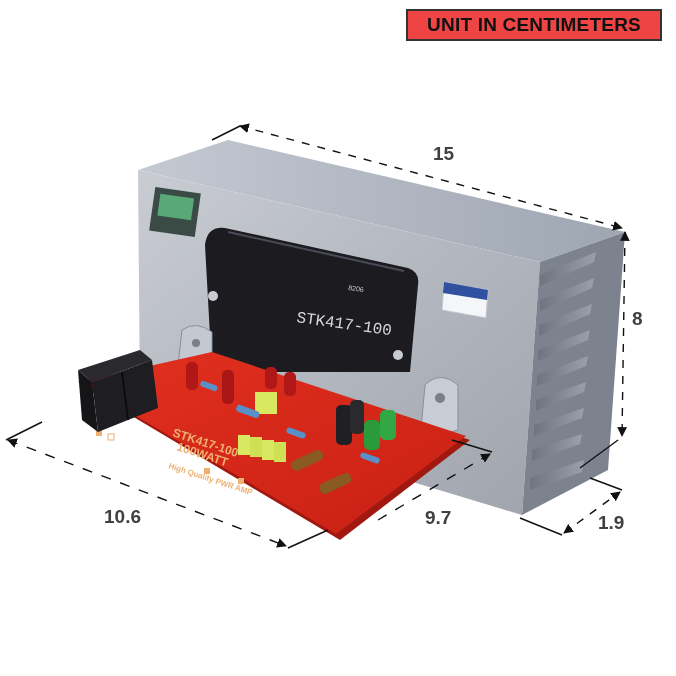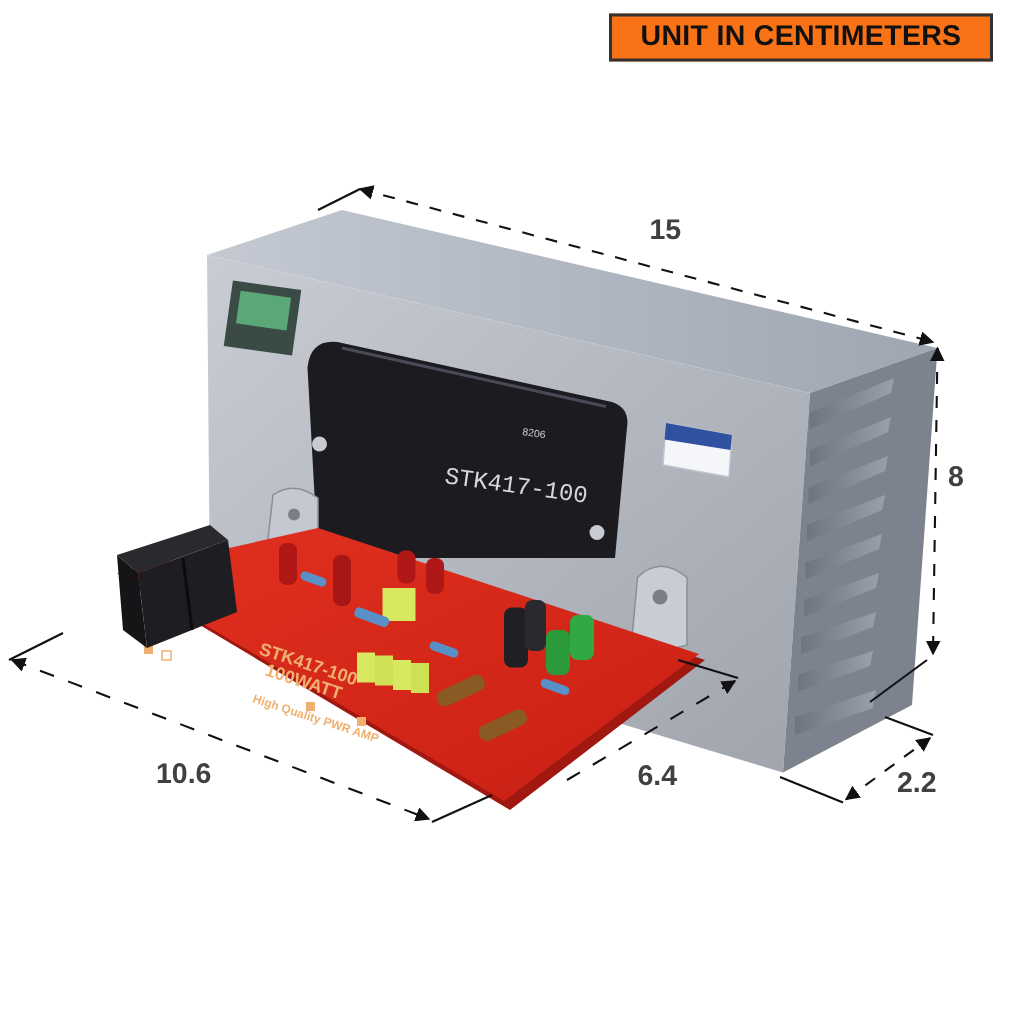--- a/index.html
+++ b/index.html
@@ -1,17 +1,17 @@
 <!DOCTYPE html>
 <html><head>
 <meta charset="utf-8">
 <style>
   html,body{margin:0;padding:0;background:#ffffff;}
   body{width:676px;height:676px;position:relative;overflow:hidden;font-family:"Liberation Sans",sans-serif;}
-  .unit-box{position:absolute;left:406px;top:9px;width:256px;height:32px;border:2px solid #333;box-sizing:border-box;display:flex;align-items:center;justify-content:center;font-weight:bold;font-size:19px;color:#111;background:#f97316;letter-spacing:0.2px;}
+  .unit-box{position:absolute;left:406px;top:9px;width:256px;height:32px;border:2px solid #333;box-sizing:border-box;display:flex;align-items:center;justify-content:center;font-weight:bold;font-size:19px;color:#111;background:#ef4444;letter-spacing:0.2px;}
   .dim-label{position:absolute;font-weight:bold;font-size:19px;color:#404040;}
   svg.scene{position:absolute;left:0;top:0;}
 </style>
 </head>
 <body>
 
 <div class="unit-box">
   <span>UNIT IN CENTIMETERS</span>
 </div>
 
@@ -160,15 +160,15 @@
     <line x1="288" y1="548" x2="328" y2="530"></line>
     <line x1="8" y1="440" x2="286" y2="546" stroke-dasharray="10,10" marker-start="url(#arr)" marker-end="url(#arr)"></line>
 
     <line x1="452" y1="440" x2="492" y2="452"></line>
     <line x1="378" y1="520" x2="490" y2="454" stroke-dasharray="10,10" marker-end="url(#arr)"></line>
   </g>
 </svg>
 
 <div class="dim-label" style="left:433px;top:143px;">15</div>
 <div class="dim-label" style="left:632px;top:308px;">8</div>
-<div class="dim-label" style="left:598px;top:512px;">2.2</div>
+<div class="dim-label" style="left:598px;top:512px;">1.9</div>
 <div class="dim-label" style="left:104px;top:506px;">10.6</div>
-<div class="dim-label" style="left:425px;top:507px;">6.4</div>
+<div class="dim-label" style="left:425px;top:507px;">9.7</div>
 
 </body></html>

